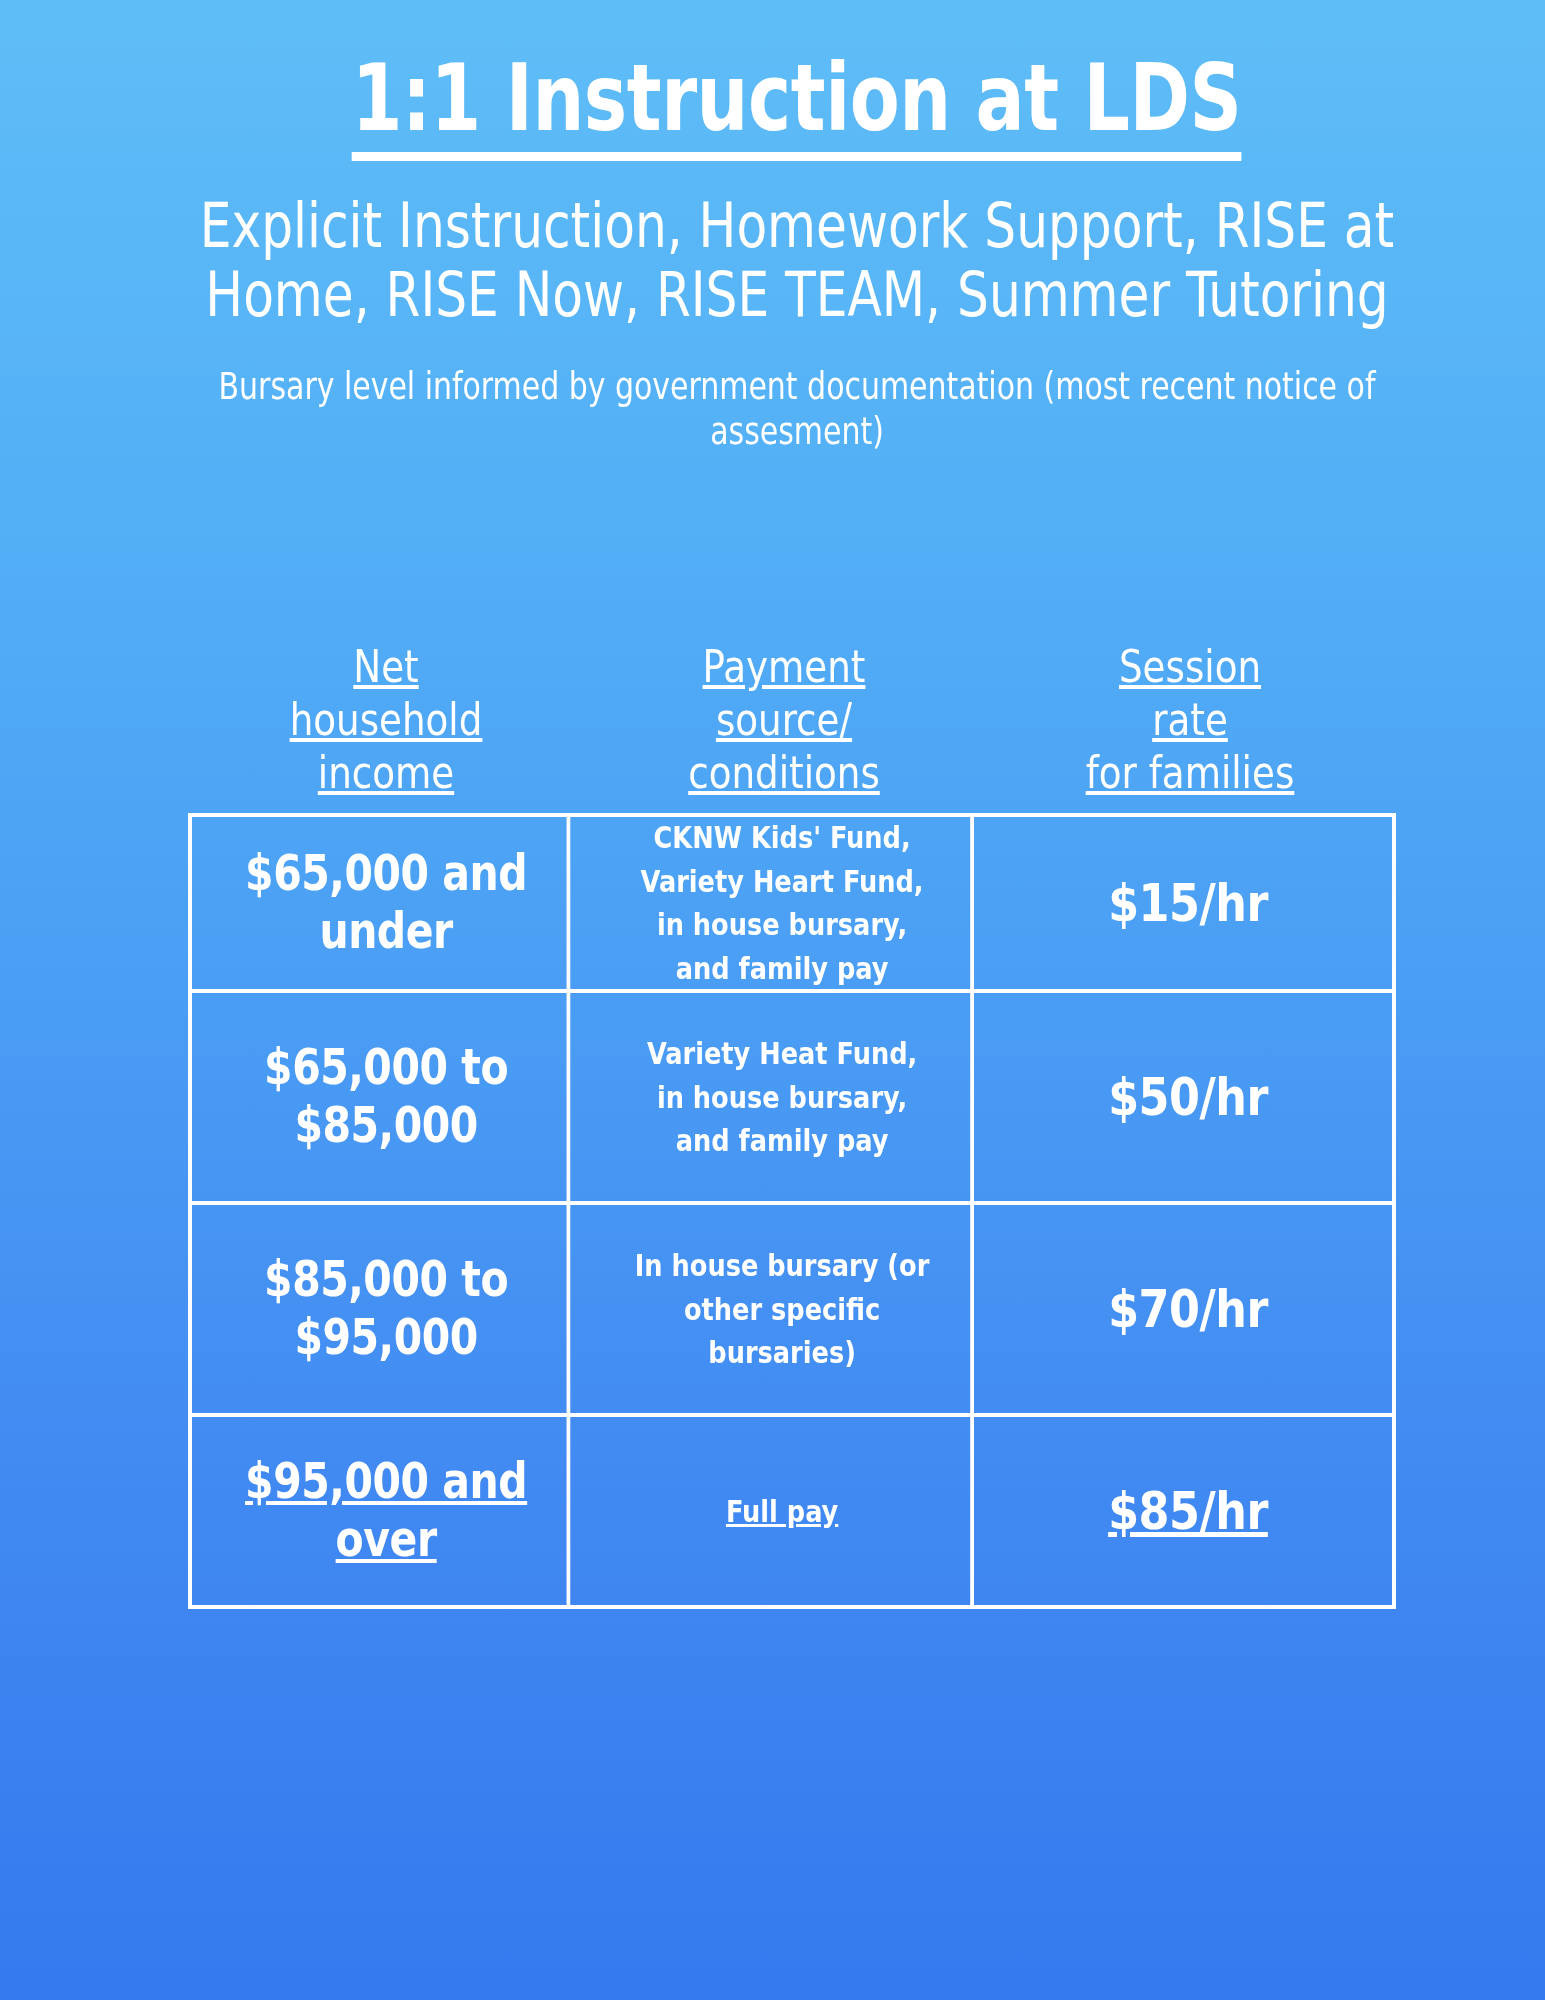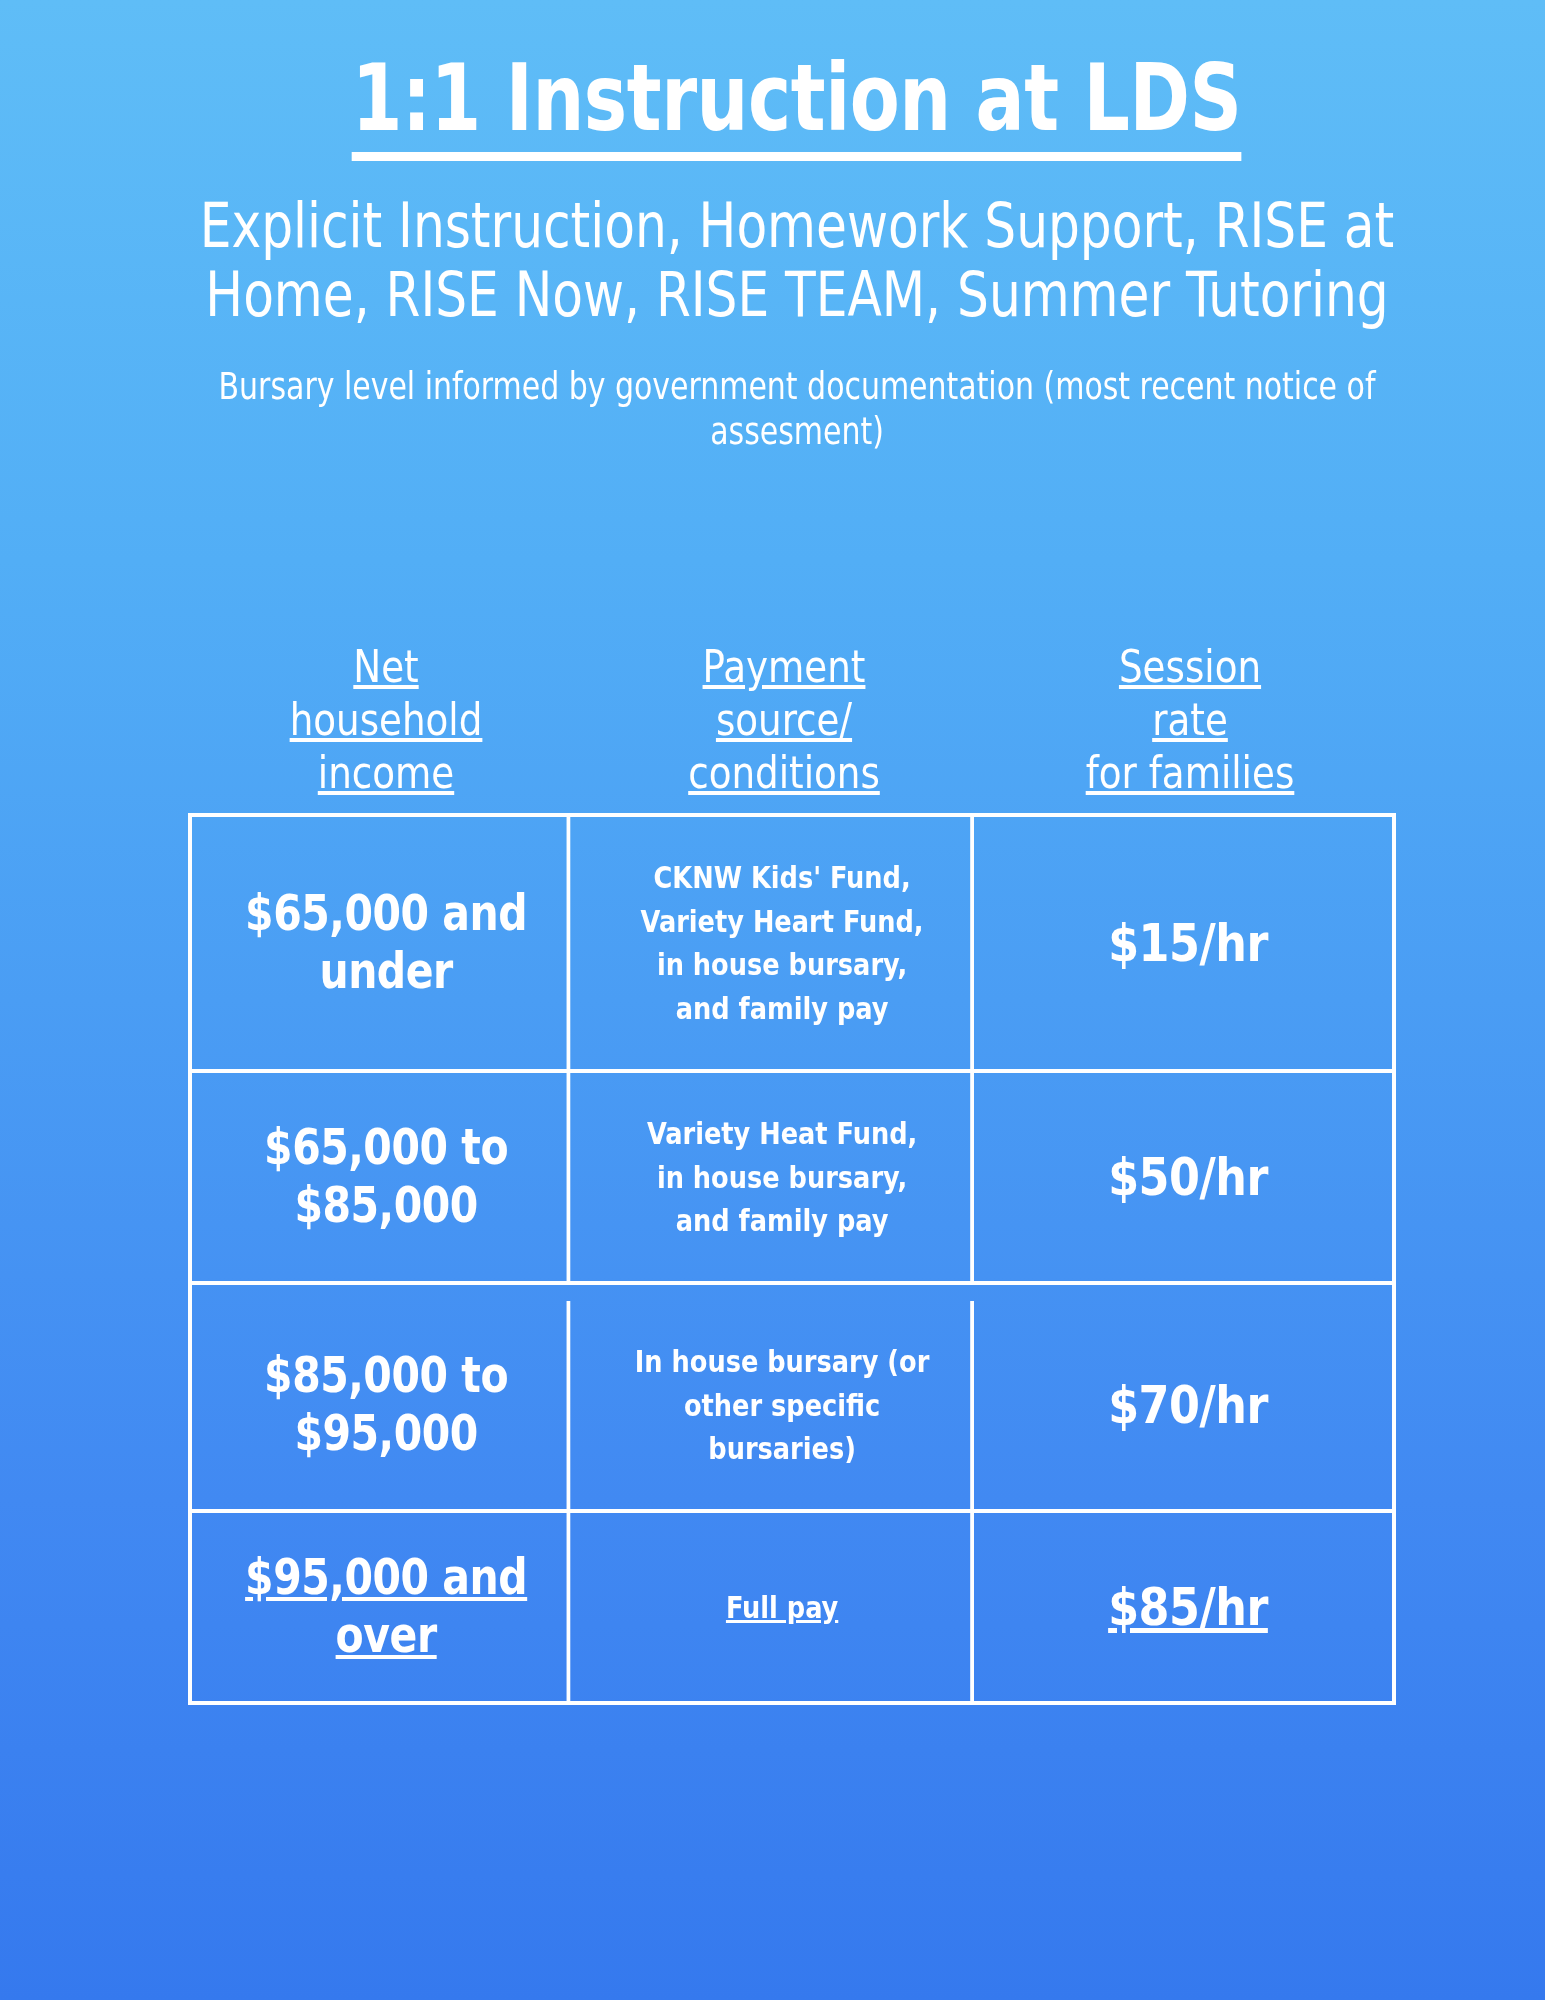--- a/index.html
+++ b/index.html
@@ -140,23 +140,23 @@
   .c-rate {
     width: 408px;
     font-family: "Liberation Sans Narrow", "DejaVu Sans Condensed", "Liberation Sans", sans-serif;
     font-weight: bold;
     font-size: 52px;
     line-height: 1.1;
     letter-spacing: -0.5px;
     transform: scaleX(0.95);
   }
 
-  .r1 { height: 256px; }
+  .r1 { height: 176px; }
   .r2 { height: 212px; }
-  .r3 { height: 212px; margin-top: 16px; }
+  .r3 { height: 212px; }
   .r4 { height: 188px; text-decoration: underline; }
 
   .nowrap-pre { white-space: pre-line; }
 </style>
 </head>
 <body>
 
 <div class="poster">
 
   <div class="header">

